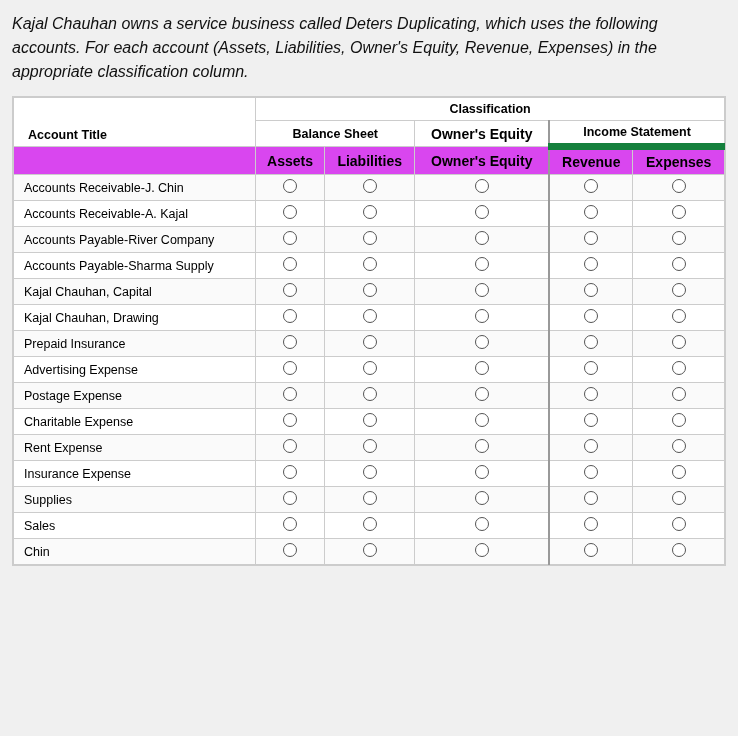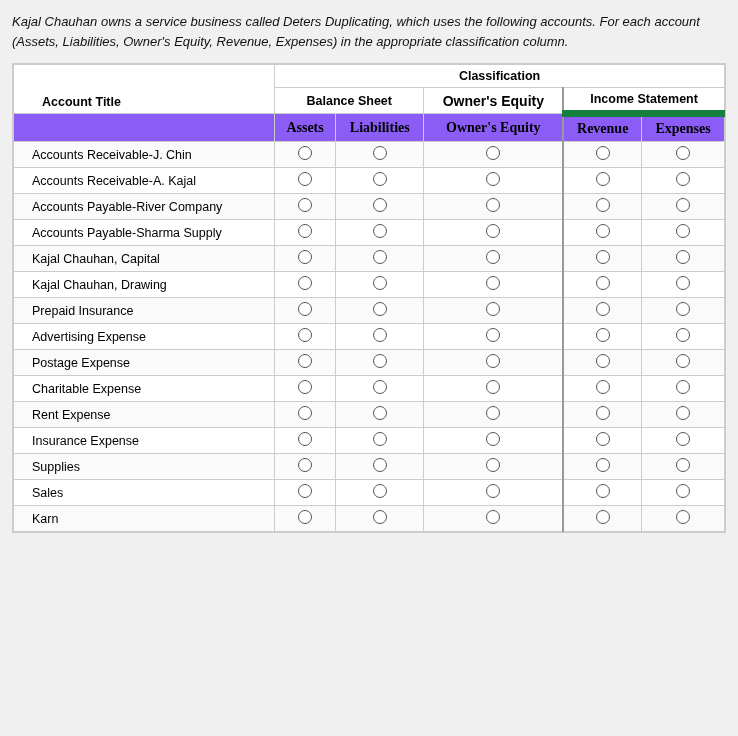--- a/index.html
+++ b/index.html
@@ -5,21 +5,21 @@
     * { box-sizing: border-box; margin: 0; padding: 0; }
     body {
       font-family: Arial, sans-serif;
       font-size: 13px;
       background: #f0f0f0;
       padding: 12px;
       width: 738px;
       min-height: 736px;
     }
     .intro-text {
-      font-size: 13px;
+      font-size: 16px;
       font-style: italic;
       margin-bottom: 12px;
       line-height: 1.5;
       color: #111;
     }
     .table-container {
       background: #fff;
       border: 1px solid #ccc;
       padding: 0;
     }
@@ -28,21 +28,21 @@
       border-collapse: collapse;
     }
     th, td {
       border: 1px solid #ccc;
       text-align: center;
       padding: 4px 6px;
       font-size: 12.5px;
     }
     .account-title-cell {
       text-align: left;
-      padding-left: 18px;
+      padding-left: 10px;
       font-weight: normal;
       min-width: 200px;
     }
     .header-classification {
       text-align: center;
       font-weight: bold;
       border-bottom: none;
     }
     .header-balance-sheet {
       text-align: center;
@@ -95,29 +95,29 @@
 <body>
 
 <div class="intro-text">
   <span>Kajal Chauhan owns a service business called Deters Duplicating, which uses the following accounts. For each account (Assets, Liabilities, Owner's Equity, Revenue, Expenses) in the appropriate classification column.</span>
 </div>
 
 <div class="table-container">
   <table>
     <thead>
       <tr>
-        <th class="account-title-cell no-border-bottom" rowspan="2" style="font-weight:bold; vertical-align:bottom; text-align:left; padding-left:28px;">Account Title</th>
+        <th class="account-title-cell no-border-bottom" rowspan="2" style="font-weight:bold; vertical-align:bottom; text-align:left; padding-left:14px;">Account Title</th>
         <th colspan="5" class="header-classification no-border-bottom" style="border-bottom:1px solid #ccc; font-weight:bold;">Classification</th>
       </tr>
       <tr>
         <th colspan="2" class="header-balance-sheet" style="font-weight:bold; border-right:1px solid #ccc;">Balance Sheet</th>
         <th class="col-header" style="border-right:2px solid #999; font-weight:bold;">Owner's Equity</th>
         <th colspan="2" class="header-income-statement" style="font-weight:bold;">Income Statement</th>
       </tr>
-      <tr style="background:#8b5cf6;font-family:Liberation Serif, serif;">
+      <tr style="background:#d946ef;">
         <th class="account-title-header" style="font-weight:bold; text-align:left; padding-left:10px;"></th>
         <th class="col-header">Assets</th>
         <th class="col-header">Liabilities</th>
         <th class="col-header" style="border-right:2px solid #999;">Owner's Equity</th>
         <th class="col-header">Revenue</th>
         <th class="col-header">Expenses</th>
       </tr>
     </thead>
     <tbody id="table-body">
     <tr>
@@ -226,21 +226,21 @@
         </tr>
         <tr>
           <td class="account-title-cell">Sales</td>
           <td class="radio-cell"><span class="radio-circle"></span></td>
           <td class="radio-cell"><span class="radio-circle"></span></td>
           <td class="radio-cell" style="border-right: 2px solid rgb(153, 153, 153);"><span class="radio-circle"></span></td>
           <td class="radio-cell"><span class="radio-circle"></span></td>
           <td class="radio-cell"><span class="radio-circle"></span></td>
         </tr>
         <tr>
-          <td class="account-title-cell">Karn</td>
+          <td class="account-title-cell">Chin</td>
           <td class="radio-cell"><span class="radio-circle"></span></td>
           <td class="radio-cell"><span class="radio-circle"></span></td>
           <td class="radio-cell" style="border-right: 2px solid rgb(153, 153, 153);"><span class="radio-circle"></span></td>
           <td class="radio-cell"><span class="radio-circle"></span></td>
           <td class="radio-cell"><span class="radio-circle"></span></td>
         </tr>
       </tbody>
   </table>
 </div>
 

